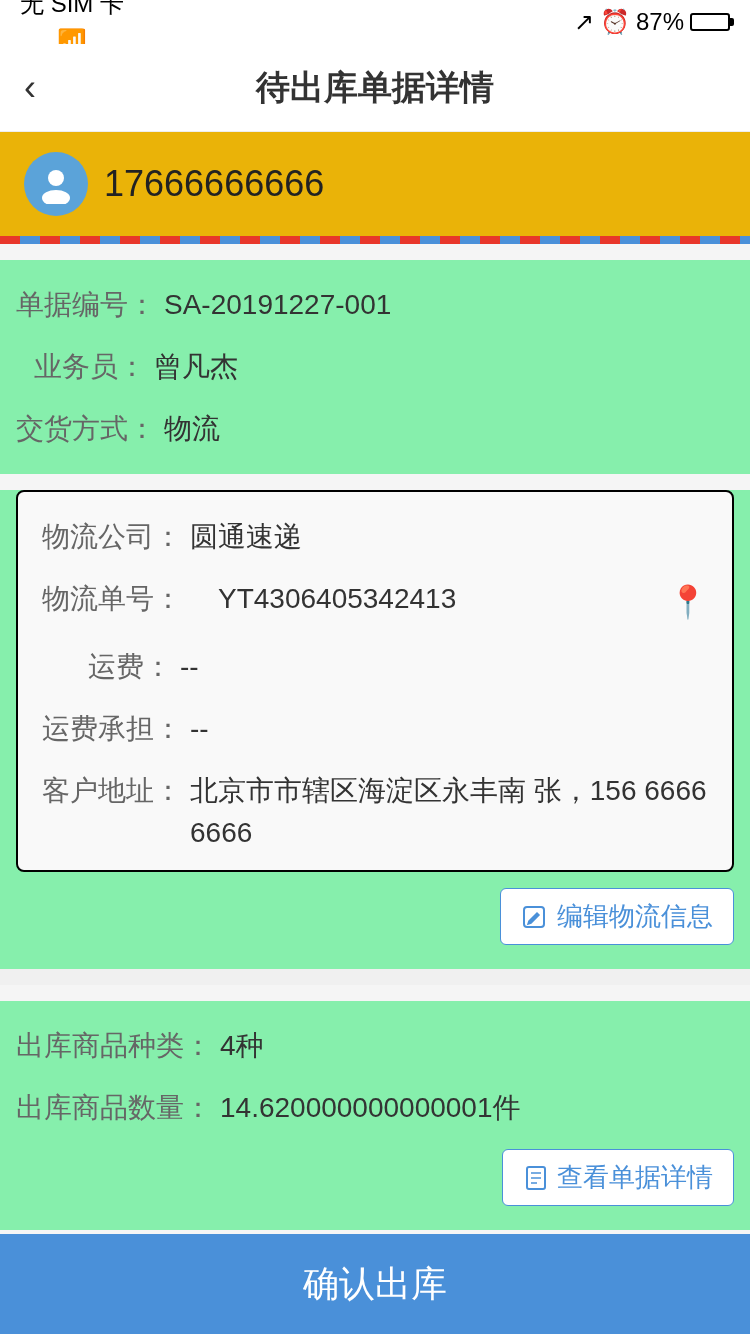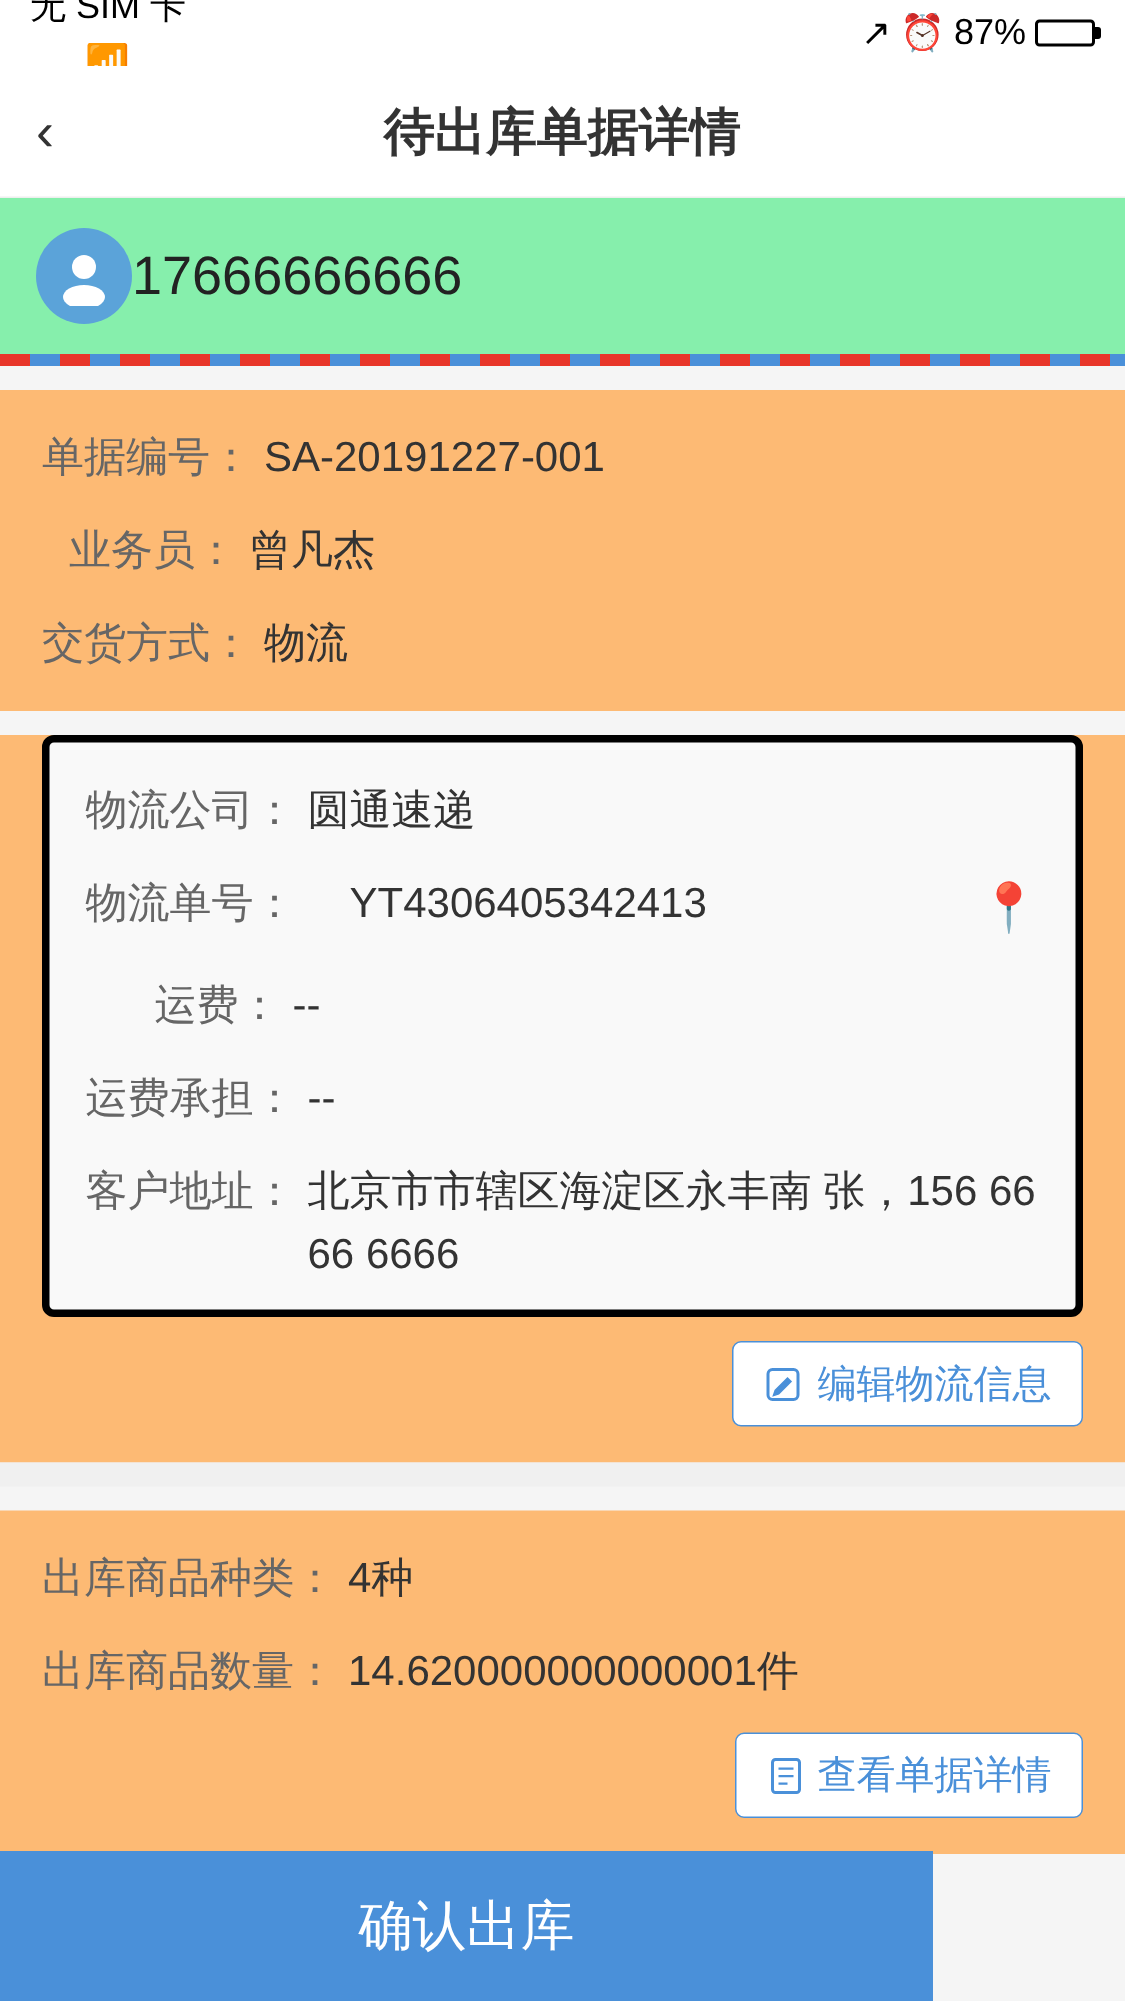--- a/index.html
+++ b/index.html
@@ -49,24 +49,25 @@
       cursor: pointer;
     }
     .nav-title {
       font-size: 34px;
       font-weight: 600;
       color: #333;
     }
 
     
     .customer-header {
-      background: #86efac;
+      background: #eab308;
       padding: 20px 24px;
       display: flex;
       align-items: center;
+      gap: 16px;
       margin-bottom: 0;
     }
     .customer-avatar {
       width: 64px;
       height: 64px;
       border-radius: 50%;
       background: #5ba3d9;
       display: flex;
       align-items: center;
       justify-content: center;
@@ -84,23 +85,23 @@
       height: 8px;
       background: repeating-linear-gradient(
         90deg,
         #e8362a 0px, #e8362a 20px,
         #4a90d9 20px, #4a90d9 40px
       );
     }
 
     
     .section {
-      background: #fdba74;
+      background: #86efac;
       margin-top: 16px;
-      padding: 24px 28px;
+      padding: 24px 16px;
     }
 
     .info-row {
       display: flex;
       align-items: flex-start;
       margin-bottom: 20px;
       line-height: 1.5;
     }
     .info-row:last-child { margin-bottom: 0; }
     .info-label {
@@ -113,21 +114,21 @@
     .info-value {
       color: #333;
       font-size: 28px;
       flex: 1;
       padding-left: 8px;
     }
 
     
     .logistics-card {
       background: #f9f9f9;
-      border: 5px solid #000000;
+      border: 2px solid #000000;
       border-radius: 8px;
       margin-top: 16px;
       padding: 24px 24px 16px;
     }
 
     .tracking-row {
       display: flex;
       gap: 28px;
     }
     .location-icon {
@@ -173,21 +174,21 @@
       margin-top: 0;
       cursor: pointer;
       background: #fff;
     }
 
     
     .confirm-section {
       position: fixed;
       bottom: 0;
       left: 0;
-      width: 622px;
+      width: 750px;
       background: #4a90d9;
       height: 100px;
       display: flex;
       align-items: center;
       justify-content: center;
       cursor: pointer;
     }
     .confirm-text {
       color: #fff;
       font-size: 36px;

